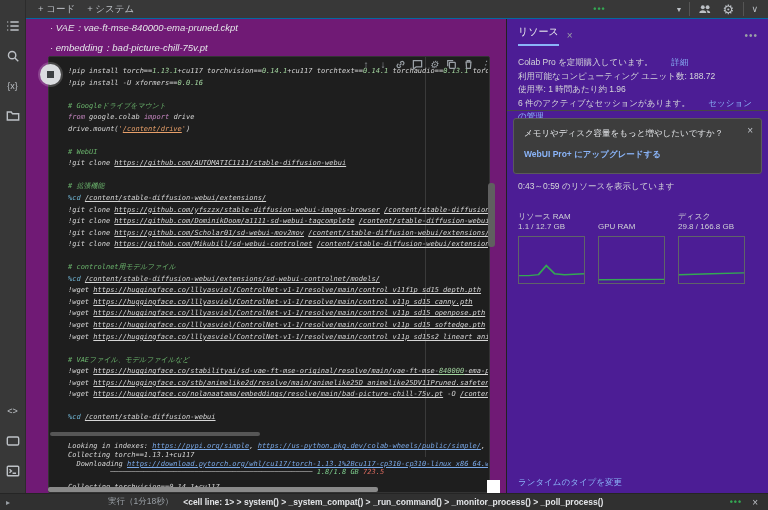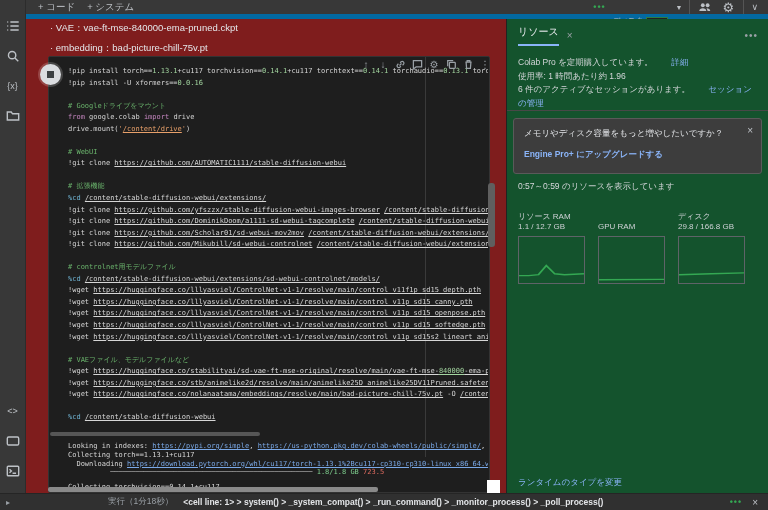--- a/index.html
+++ b/index.html
@@ -7,39 +7,39 @@
   body { font-family:"Liberation Sans", sans-serif; background:#383838; position:relative; }
 
   
   .sidebar { position:absolute; left:0; top:0; bottom:17px; width:26px; background:#383838; border-right:1px solid #2c2c2c; display:flex; flex-direction:column; align-items:center; padding-top:18px; z-index:5; }
   .sb-icon { width:16px; height:16px; margin-bottom:14px; color:#bdc1c6; display:flex; align-items:center; justify-content:center; font-size:10px; }
   .sb-spacer { flex:1; }
   .sb-icon svg { width:14px; height:14px; stroke:#bdc1c6; fill:none; stroke-width:1.6; }
   .main { position:absolute; left:26px; top:0; right:0; bottom:17px; display:flex; flex-direction:column; }
 
   
-  .topbar { height:19px; background:#383838; border-bottom:5px solid #0369a1; display:flex; align-items:center; font-size:9.5px; color:#bdc1c6; flex:0 0 auto; }
+  .topbar { height:19px; background:#383838; border-bottom:1px solid #0369a1; display:flex; align-items:center; font-size:9.5px; color:#bdc1c6; flex:0 0 auto; }
   .tb-btn { margin-left:12px; cursor:pointer; white-space:nowrap; }
   .tb-right { margin-left:auto; display:flex; align-items:center; gap:7px; padding-right:10px; }
   .exec-dots { color:#34a853; font-size:9px; letter-spacing:1px; font-weight:bold; }
   .ram-widget { display:flex; flex-direction:column; justify-content:center; gap:18px; }
   .ram-row { display:flex; align-items:center; gap:3px; justify-content:flex-end; }
   .ram-row span { font-size:7.5px; color:#bdc1c6; }
   .sparkbox { width:22px; height:7px; border:1px solid #2e7d42; background:#222; position:relative; }
   .sparkbox i { position:absolute; left:1px; right:1px; bottom:1px; height:1px; background:#34a853; }
   .caret { font-size:7px; color:#bdc1c6; }
   .tb-div { width:1px; height:14px; background:#555; }
   .tb-ic { width:16px; height:16px; display:flex; align-items:center; justify-content:center; }
   .tb-ic svg { width:14px; height:14px; fill:#bdc1c6; }
   .gear-glyph { font-size:13px; color:#bdc1c6; line-height:1; }
   .chev { font-size:9px; color:#bdc1c6; }
 
   
   .content { flex:1; display:flex; min-height:0; }
-  .notebook { width:480px; flex:0 0 auto; background:#7f1d1d; position:relative; overflow:hidden; }
+  .notebook { width:480px; flex:0 0 auto; background:#701a75; position:relative; overflow:hidden;font-style:italic; }
 
   .md-line { position:absolute; left:24px; font-size:9.5px; color:#e4e6e9; white-space:nowrap; }
   .md1 { top:3px; } .md2 { top:23px; }
 
   .cellblock { position:absolute; left:22px; top:37px; width:442px; height:437px; background:#1e1e1e; border:1px solid #333; border-radius:2px; }
   .ruler { position:absolute; left:399px; top:38px; bottom:36px; width:1px; background:#3a3a3a; }
 
   .runbtn { position:absolute; left:14px; top:45px; width:21px; height:21px; border-radius:50%; background:#dadce0; display:flex; align-items:center; justify-content:center; z-index:4; box-shadow:0 0 0 2px rgba(255,255,255,.18); }
   .runbtn .stopsq { width:7px; height:7px; background:#3c4043; }
 
@@ -68,21 +68,21 @@
 
   .out { position:absolute; left:42px; top:423px; width:420px; overflow:hidden; font-family:"DejaVu Sans Mono", monospace; font-size:7px; line-height:8.8px; white-space:pre; z-index:2; }
   .out .cline { height:8.8px; }
   .out .cline.gap { margin-top:6px; }
 
   .nb-hscroll { position:absolute; left:22px; top:468px; width:330px; height:5px; background:#8a8a8a; border-radius:2px; z-index:3; }
   .nb-vthumb { position:absolute; left:462px; top:164px; width:7px; height:64px; background:#5f5f5f; border-radius:3px; z-index:3; }
   .scroll-corner { position:absolute; left:461px; top:461px; width:13px; height:13px; background:#ffffff; z-index:4; }
 
   
-  .rpanel { flex:1; background:#14532d; border-left:1px solid #222; position:relative; color:#bdc1c6; overflow:hidden; }
+  .rpanel { flex:1; background:#4c1d95; border-left:1px solid #222; position:relative; color:#bdc1c6; overflow:hidden; }
   .rp-tabrow { position:absolute; top:6px; left:11px; right:10px; display:flex; align-items:center; }
   .rp-tab { color:#e8eaed; font-size:10px; padding-bottom:5px; border-bottom:2px solid #8ab4f8; }
   .rp-close { margin-left:8px; color:#9aa0a6; font-size:10px; }
   .rp-menu { margin-left:auto; color:#9aa0a6; font-size:10px; letter-spacing:1px; }
   .rp-body { position:absolute; left:11px; right:10px; top:37px; font-size:8.5px; line-height:13.5px; color:#d5d7da; }
   .rp-link { color:#8ab4f8; cursor:pointer;padding-left:16px; }
   .rp-divider { position:absolute; left:0; right:0; top:91px; height:1px; background:#484848; }
   .rp-card { position:absolute; left:6px; right:6px; top:99px; height:56px; background:#3d3d3d; border:1px solid #5a5a5a; border-radius:3px; padding:9px 10px; }
   .rp-card-title { font-size:8.5px; color:#e3e5e8; }
   .rp-card-link { font-size:8.5px; font-weight:bold; color:#8ab4f8; margin-top:9px; cursor:pointer; }
@@ -231,34 +231,35 @@
 
     <div class="rpanel">
       <div class="rp-tabrow">
         <div class="rp-tab">リソース</div>
         <div class="rp-close">×</div>
         <div class="rp-menu">•••</div>
       </div>
 
       <div class="rp-body">
         <div><span>Colab Pro を定期購入しています。</span> <span class="rp-link">詳細</span></div>
+        <div>利用可能なコンピューティング ユニット数: 188.72</div>
         <div>使用率: 1 時間あたり約 1.96</div>
         <div><span>6 件のアクティブなセッションがあります。</span> <span class="rp-link">セッションの管理</span></div>
       </div>
 
       <div class="rp-divider"></div>
 
       <div class="rp-card">
         <div class="rp-card-title">メモリやディスク容量をもっと増やしたいですか？</div>
-        <div class="rp-card-link">Engine Pro+ にアップグレードする</div>
+        <div class="rp-card-link">WebUI Pro+ にアップグレードする</div>
         <div class="rp-card-close">×</div>
       </div>
 
       <div class="rp-backend">
-        <div>0:57～0:59 のリソースを表示しています</div>
+        <div>0:43～0:59 のリソースを表示しています</div>
       </div>
 
       <div class="graphs">
         <div class="gcol">
           <div class="glabel">リソース RAM</div>
           <div class="gvalue">1.1 / 12.7 GB</div>
           <div class="gbox">
               <svg viewBox="0 0 100 100" preserveAspectRatio="none">
                 <polyline id="spark0" fill="none" stroke="#34a853" stroke-width="3" points="0,84 15,84 30,82 42,62 55,80 70,82 100,80"></polyline>
               </svg>

